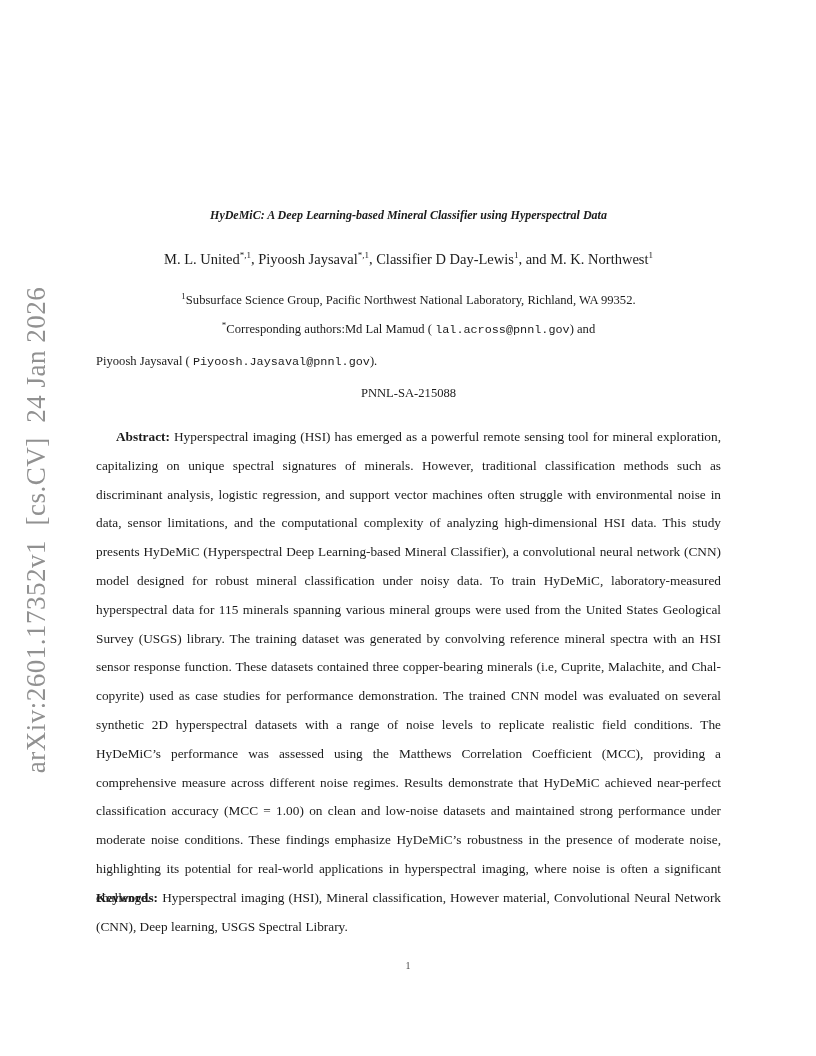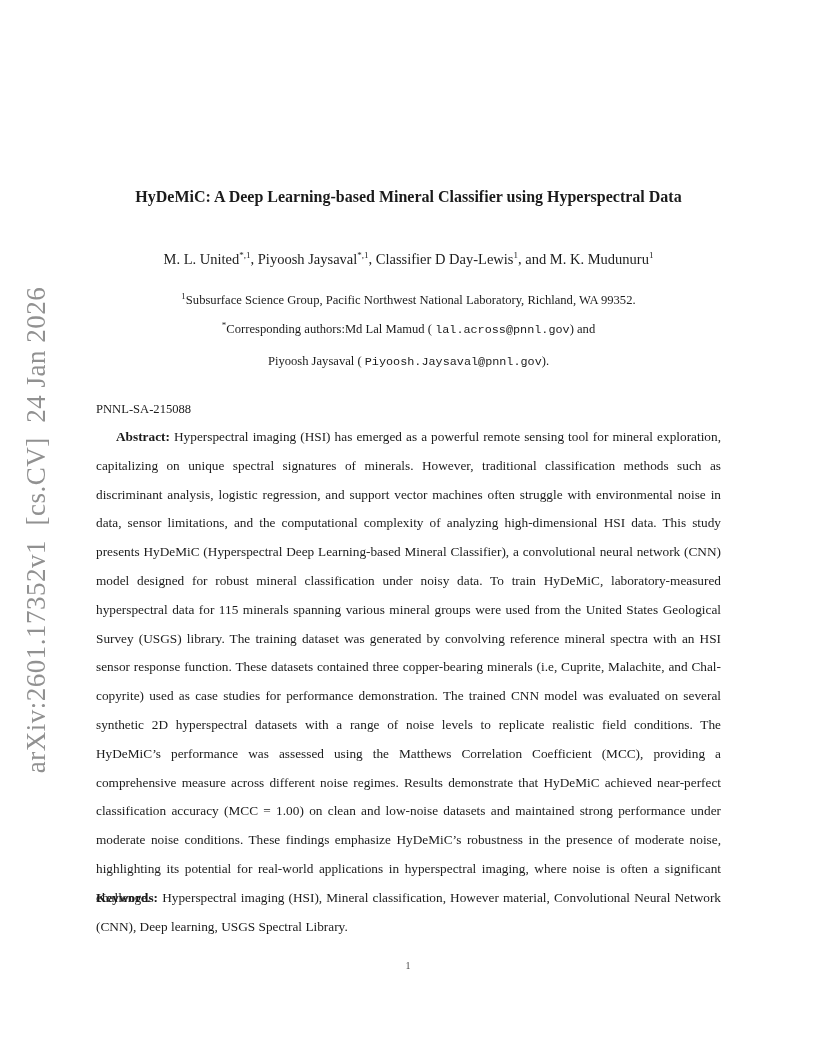--- a/index.html
+++ b/index.html
@@ -23,25 +23,26 @@
     letter-spacing: 0.5px;
   }
   .content {
     position: absolute;
     left: 96px;
     top: 0;
     width: 625px;
   }
   .title {
     position: absolute;
-    top: 188px;
+    top: 208px;
     width: 625px;
     text-align: center;
     font-weight: bold;
-    font-size: 16px;
+    font-size: 12px;
+    font-style: italic;
   }
   .authors {
     position: absolute;
     top: 251px;
     width: 625px;
     text-align: center;
     font-size: 14.5px;
   }
   sup { font-size: 9px; line-height: 0; }
   .affiliation {
@@ -55,27 +56,28 @@
     position: absolute;
     top: 322px;
     width: 625px;
     text-align: center;
     font-size: 12.6px;
   }
   .corresp2 {
     position: absolute;
     top: 354px;
     width: 625px;
-    text-align: center;
+    text-align: left;
     font-size: 12.6px;
   }
   .report {
     position: absolute;
-    top: 402px;
+    top: 386px;
     width: 625px;
+    text-align: center;
     font-size: 12.6px;
   }
   .mono {
     font-family: "Liberation Mono", monospace;
     font-size: 11.8px;
   }
   .abstract {
     position: absolute;
     top: 423px;
     margin: 0;
@@ -109,21 +111,21 @@
 
 <div class="page">
 
   <div class="watermark">arXiv:2601.17352v1  [cs.CV]  24 Jan 2026</div>
 
   <div class="content">
 
     <div class="title">HyDeMiC: A Deep Learning-based Mineral Classifier using Hyperspectral Data</div>
 
     <div class="authors">
-      <span><span>M. L. United</span><sup>*,1</sup></span><span><span>, Piyoosh Jaysaval</span><sup>*,1</sup></span><span><span>, Classifier D Day-Lewis</span><sup>1</sup></span><span><span>, and M. K. Mudunuru</span><sup>1</sup></span>
+      <span><span>M. L. United</span><sup>*,1</sup></span><span><span>, Piyoosh Jaysaval</span><sup>*,1</sup></span><span><span>, Classifier D Day-Lewis</span><sup>1</sup></span><span><span>, and M. K. Northwest</span><sup>1</sup></span>
     </div>
 
     <div class="affiliation"><sup>1</sup><span>Subsurface Science Group, Pacific Northwest National Laboratory, Richland, WA 99352.</span></div>
 
     <div class="corresp1"><sup>*</sup><span>Corresponding authors:Md Lal Mamud ( </span><span class="mono">lal.across@pnnl.gov</span><span>) and</span></div>
 
     <div class="corresp2"><span>Piyoosh Jaysaval ( </span><span class="mono">Piyoosh.Jaysaval@pnnl.gov</span><span>).</span></div>
 
     <div class="report">PNNL-SA-215088</div>
 

